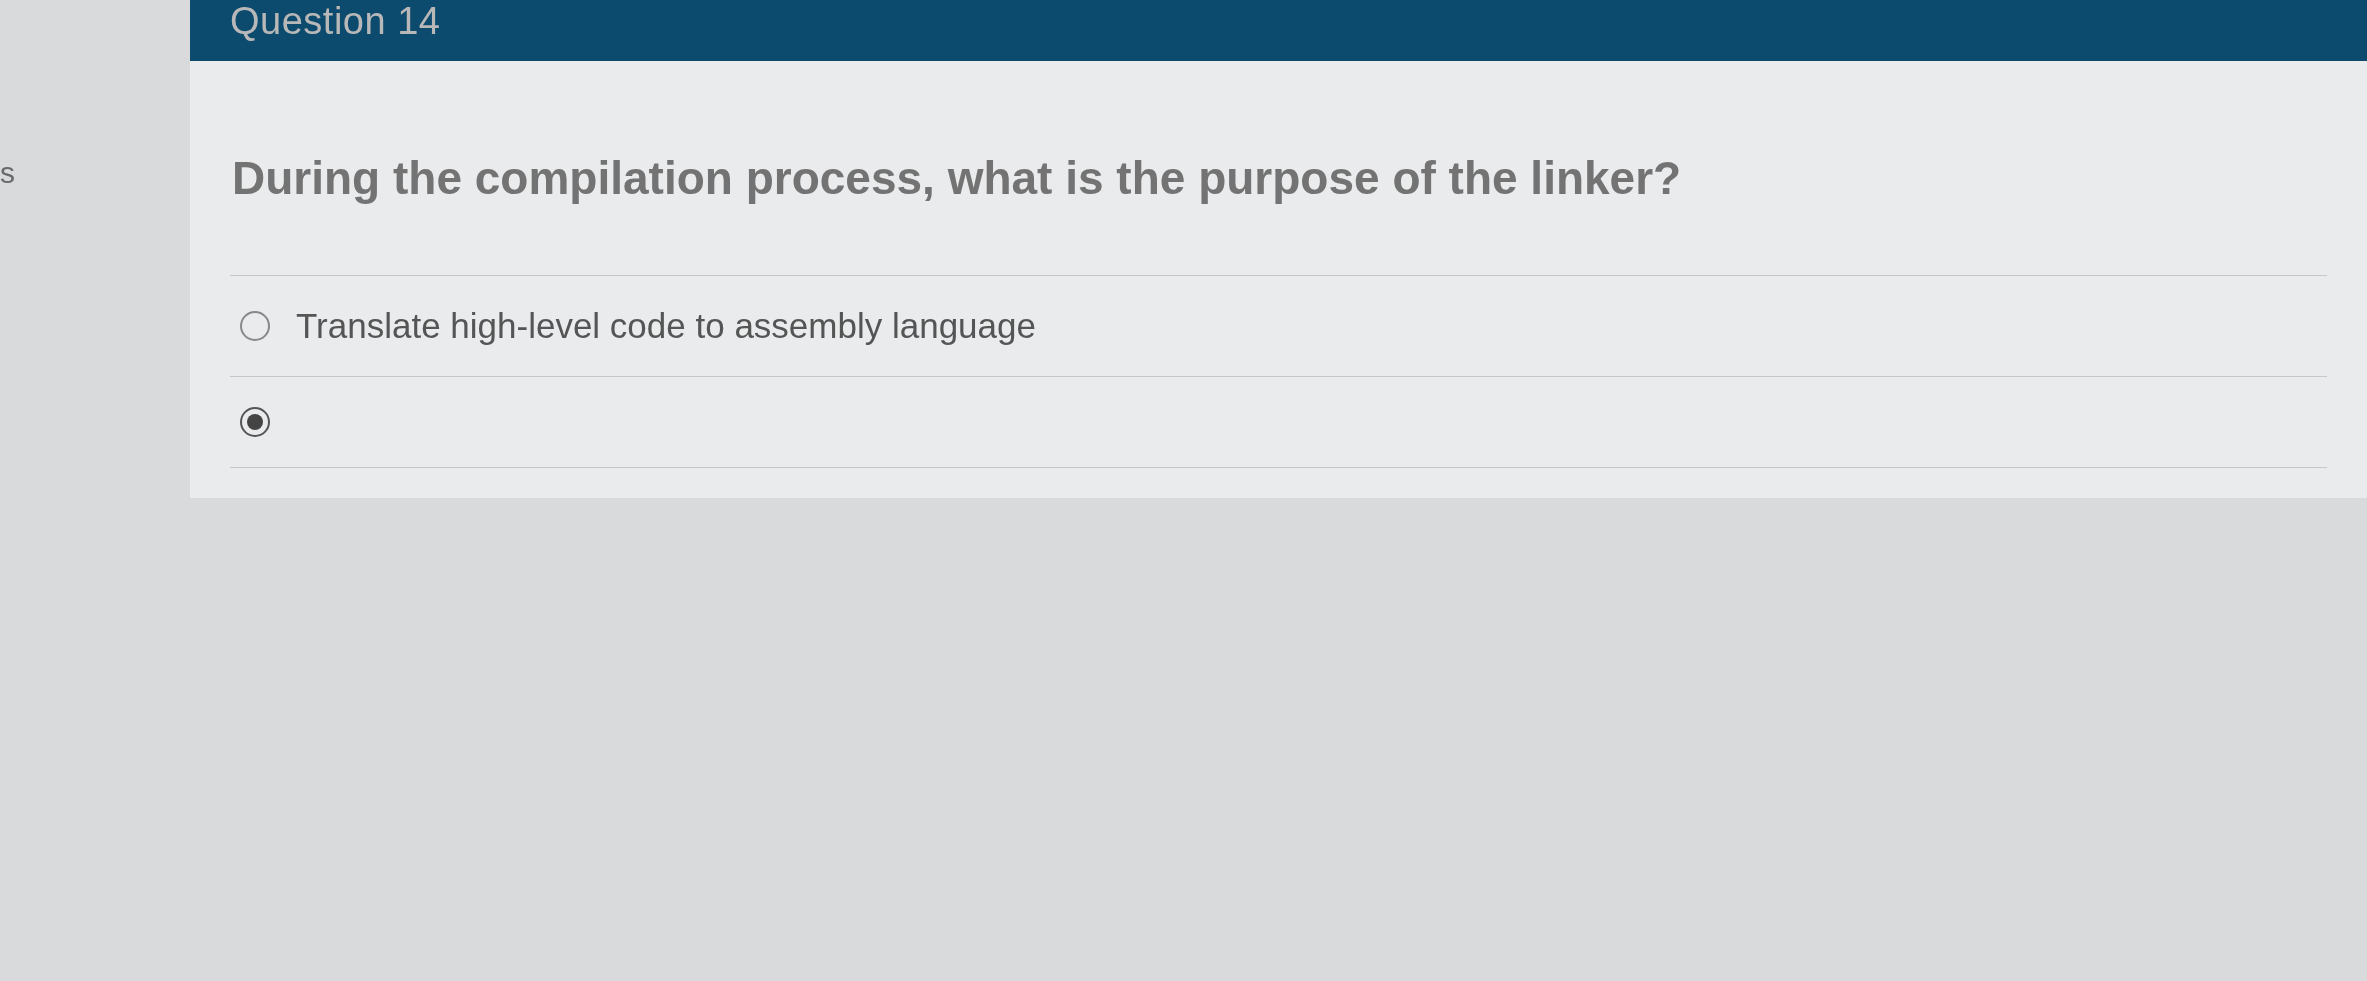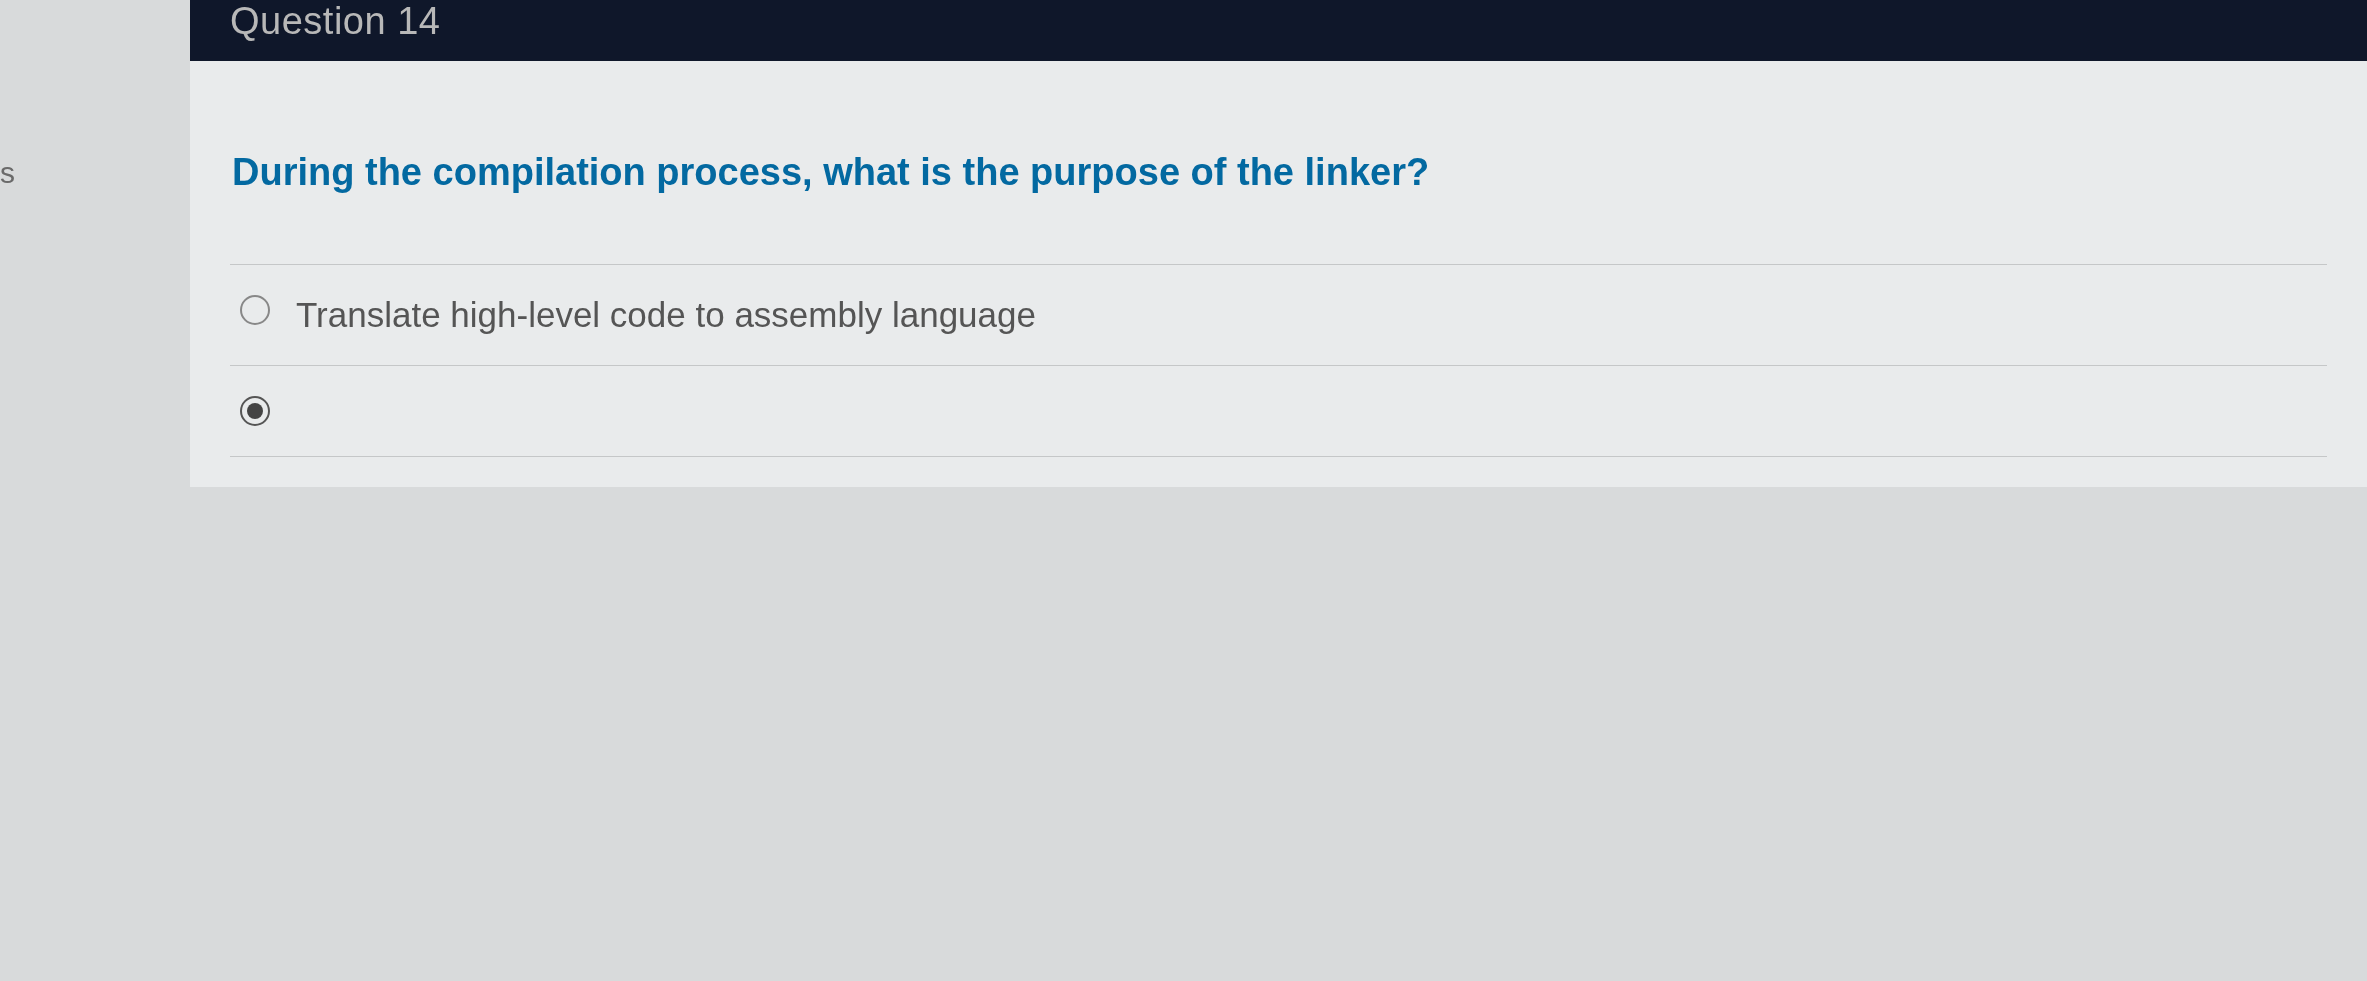--- a/index.html
+++ b/index.html
@@ -16,48 +16,48 @@
       overflow: hidden;
     }
     
     .question-container {
       margin-left: 190px;
       margin-right: 0;
       background: #e8eaeb;
     }
     
     .question-header {
-      background: #0f172a;
+      background: #0c4a6e;
       color: #b8b8b8;
       padding: 0 40px 18px 40px;
       font-size: 38px;
       font-weight: 500;
       letter-spacing: 0.5px;
     }
     
     .question-body {
       padding: 90px 40px 30px 40px;
       background: #e9ebec;
     }
     
     .question-text {
-      font-size: 38px;
+      font-size: 46px;
       font-weight: 600;
-      color: #0369a1;
+      color: #737373;
       margin-bottom: 70px;
       padding-left: 2px;
     }
     
     .options-list {
       border-top: 1px solid #c5c7c8;
     }
     
     .option-row {
       display: flex;
-      align-items: flex-start;
+      align-items: center;
       padding: 30px 10px;
       border-bottom: 1px solid #c5c7c8;
       cursor: pointer;
     }
     
     .radio-circle {
       width: 30px;
       height: 30px;
       border: 2px solid #888;
       border-radius: 50%;

